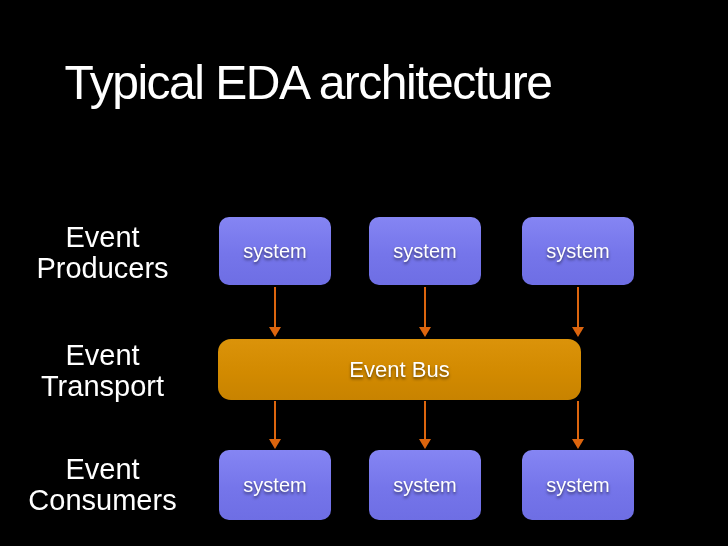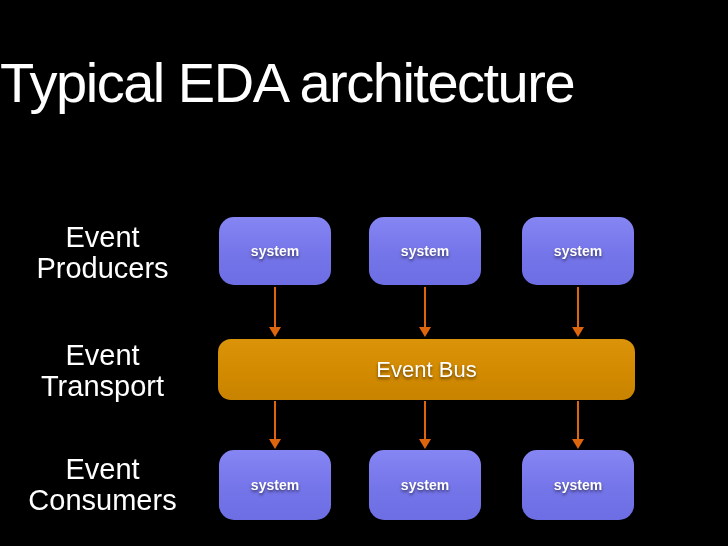--- a/index.html
+++ b/index.html
@@ -15,23 +15,23 @@
     overflow: hidden;
     font-family: "Liberation Sans", sans-serif;
   }
 
   
   .slide-title {
     position: absolute;
     top: 48px;
     left: 0;
     width: 616px;
-    text-align: left;
+    text-align: center;
     color: var(--title-color, #ffffff);
-    font-size: 56px;
+    font-size: 48px;
     font-weight: 400;
     letter-spacing: -1.5px;
     line-height: 70px;
     white-space: nowrap;
   }
 
   
   .row-label {
     position: absolute;
     left: 10px;
@@ -44,42 +44,41 @@
   }
   .row-label.producers { top: 222px; }
   .row-label.transport { top: 340px; }
   .row-label.consumers { top: 454px; }
 
   
   .system-box {
     position: absolute;
     width: 112px;
     height: 68px;
-    border-radius: 15px;
+    border-radius: 10px;
     background: linear-gradient(180deg, #8585f3 0%, var(--box-color, #7575ea) 55%, #6e6ee4 100%);
     display: flex;
     align-items: center;
     justify-content: center;
     color: #ffffff;
-    font-size: 14px;
+    font-size: 20px;
     text-shadow: 0 2px 3px rgba(0,0,0,0.55);
-    font-weight: bold;
   }
   .top-row    { top: 217px; }
   .bottom-row { top: 450px; height: 70px; }
   .col1 { left: 219px; }
   .col2 { left: 369px; }
   .col3 { left: 522px; }
 
   
   .event-bus {
     position: absolute;
     left: 218px;
     top: 339px;
-    width: 417px;
+    width: 363px;
     height: 61px;
     border-radius: 13px;
     background: linear-gradient(180deg, #db930a 0%, var(--bus-color, #d28a00) 55%, #c88300 100%);
     display: flex;
     align-items: center;
     justify-content: center;
     color: #ffffff;
     font-size: 22px;
     text-shadow: 0 2px 3px rgba(0,0,0,0.5);
   }

